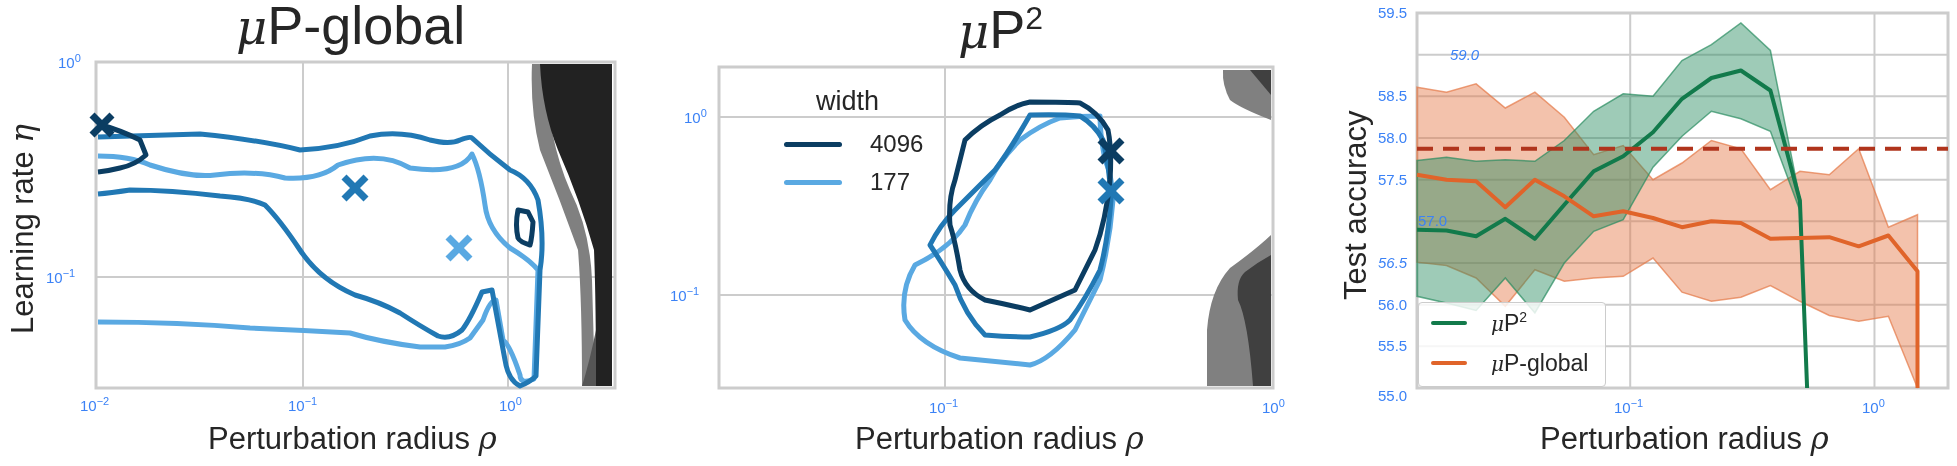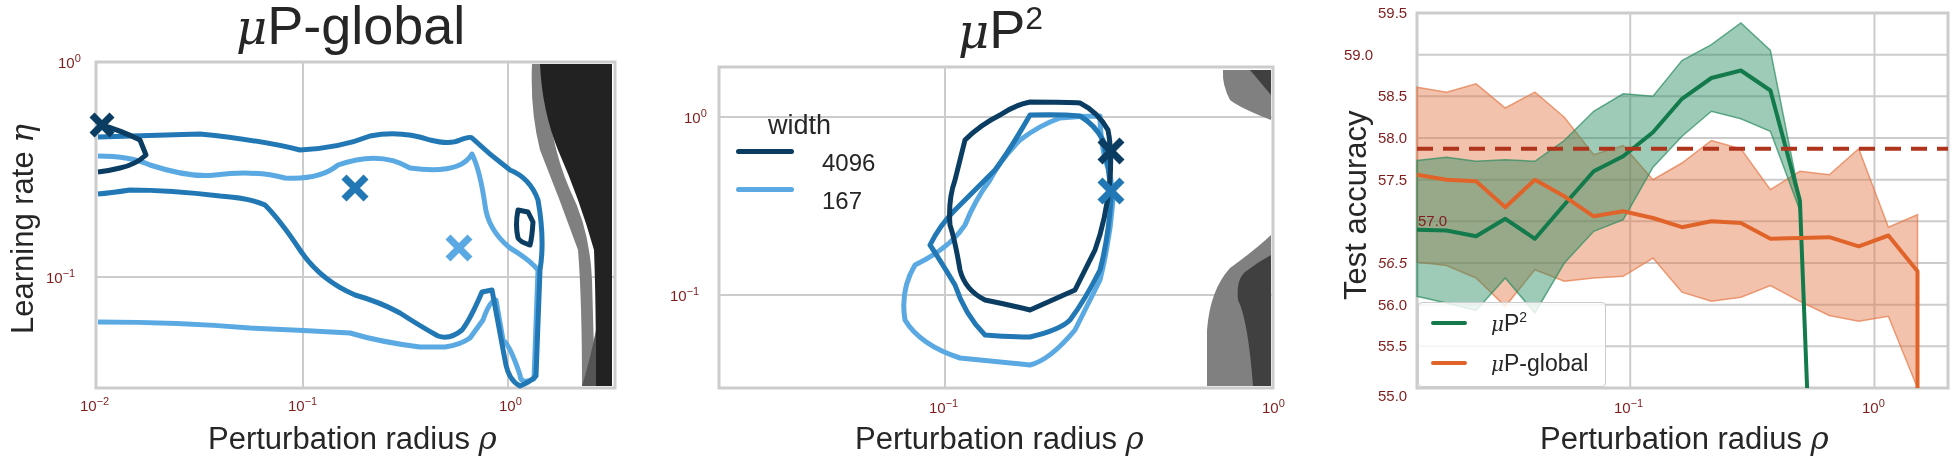--- a/index.html
+++ b/index.html
@@ -3,25 +3,25 @@
 <meta charset="utf-8">
 <style>
   html, body { margin:0; padding:0; background:#ffffff; }
   body { width:1957px; height:466px; position:relative; overflow:hidden; font-family:"Liberation Sans", sans-serif; color:#262626; }
   #fig { position:absolute; left:0; top:0; }
   .title { position:absolute; font-size:54px; color:#262626; white-space:nowrap; }
   .title i { font-family:"DejaVu Serif", serif; font-style:italic; font-size:48px; }
   .xlabel, .ylabel { position:absolute; font-size:31px; color:#262626; white-space:nowrap; }
   .ylabel { transform-origin:0 0; transform:rotate(-90deg); }
   .sym { font-family:"DejaVu Serif", serif; font-style:italic; }
-  .tick { position:absolute; font-size:15px; color:#7f1d1d; white-space:nowrap; }
+  .tick { position:absolute; font-size:15px; color:#3b82f6; white-space:nowrap; }
   .tick sup { font-size:11px; }
-  .legend2 { position:absolute; left:736px; top:86px;margin-top:24px; }
+  .legend2 { position:absolute; left:784px; top:86px; }
   .legend2 .lt { font-size:27px; margin-left:32px; margin-bottom:8px; }
-  .legend2 .row { display:flex; height:38px; }
+  .legend2 .row { display:flex; align-items:center; height:38px; }
   .legend2 .sw { width:58px; height:5px; border-radius:3px; margin-right:28px; }
   .legend2 .lb { font-size:24px; }
   .legend3 { position:absolute; left:1418px; top:302px; width:188px; height:85px; background:rgba(255,255,255,0.82); border:1px solid #cccccc; border-radius:4px; box-sizing:border-box; }
   .legend3 .row { display:flex; align-items:center; height:40px; padding-left:12px; }
   .legend3 .sw { width:36px; height:4px; border-radius:2px; margin-right:24px; }
   .legend3 .lb { font-size:23px; }
   .legend3 .lb i { font-family:"DejaVu Serif", serif; font-size:20px; }
 </style>
 </head>
 <body>
@@ -144,31 +144,31 @@
 <div class="tick" style="left:684px; top:107px;"><span>10</span><sup>0</sup></div>
 <div class="tick" style="left:670px; top:285px;"><span>10</span><sup>−1</sup></div>
 <div class="legend2">
   <div class="lt">width</div>
   <div class="row">
       <div class="sw" style="background:#0b3d62"></div>
       <span class="lb">4096</span>
     </div>
   <div class="row">
       <div class="sw" style="background:#5aa9e2"></div>
-      <span class="lb">167</span>
+      <span class="lb">177</span>
     </div>
 </div>
 
 <div class="ylabel" style="left:1338px; top:300px;"><span>Test accuracy</span></div>
 <div class="xlabel" style="left:1540px; top:420px;"><span>Perturbation radius </span><span class="sym">ρ</span></div>
 <div class="tick" style="left:1614px; top:397px;"><span>10</span><sup>−1</sup></div>
 <div class="tick" style="left:1862px; top:397px;"><span>10</span><sup>0</sup></div>
 <div id="p3-yticks">
     <div class="tick" style="left: 1378px; top: 4px;">59.5</div>
-    <div class="tick" style="left: 1344px; top: 45.6667px;">59.0</div>
+    <div class="tick" style="left: 1450px; top: 45.6667px; font-style: italic;">59.0</div>
     <div class="tick" style="left: 1378px; top: 87.3333px; text-align: right;">58.5</div>
     <div class="tick" style="left: 1378px; top: 129px;">58.0</div>
     <div class="tick" style="left: 1378px; top: 170.667px;">57.5</div>
     <div class="tick" style="left: 1378px; top: 212.333px; margin-left: 40px;">57.0</div>
     <div class="tick" style="left: 1378px; top: 254px; font-style: italic;">56.5</div>
     <div class="tick" style="left: 1378px; top: 295.667px;">56.0</div>
     <div class="tick" style="left: 1378px; top: 337.333px;">55.5</div>
     <div class="tick" style="left: 1378px; top: 379px; margin-top: 8px;">55.0</div>
   </div>
 <div class="legend3">

